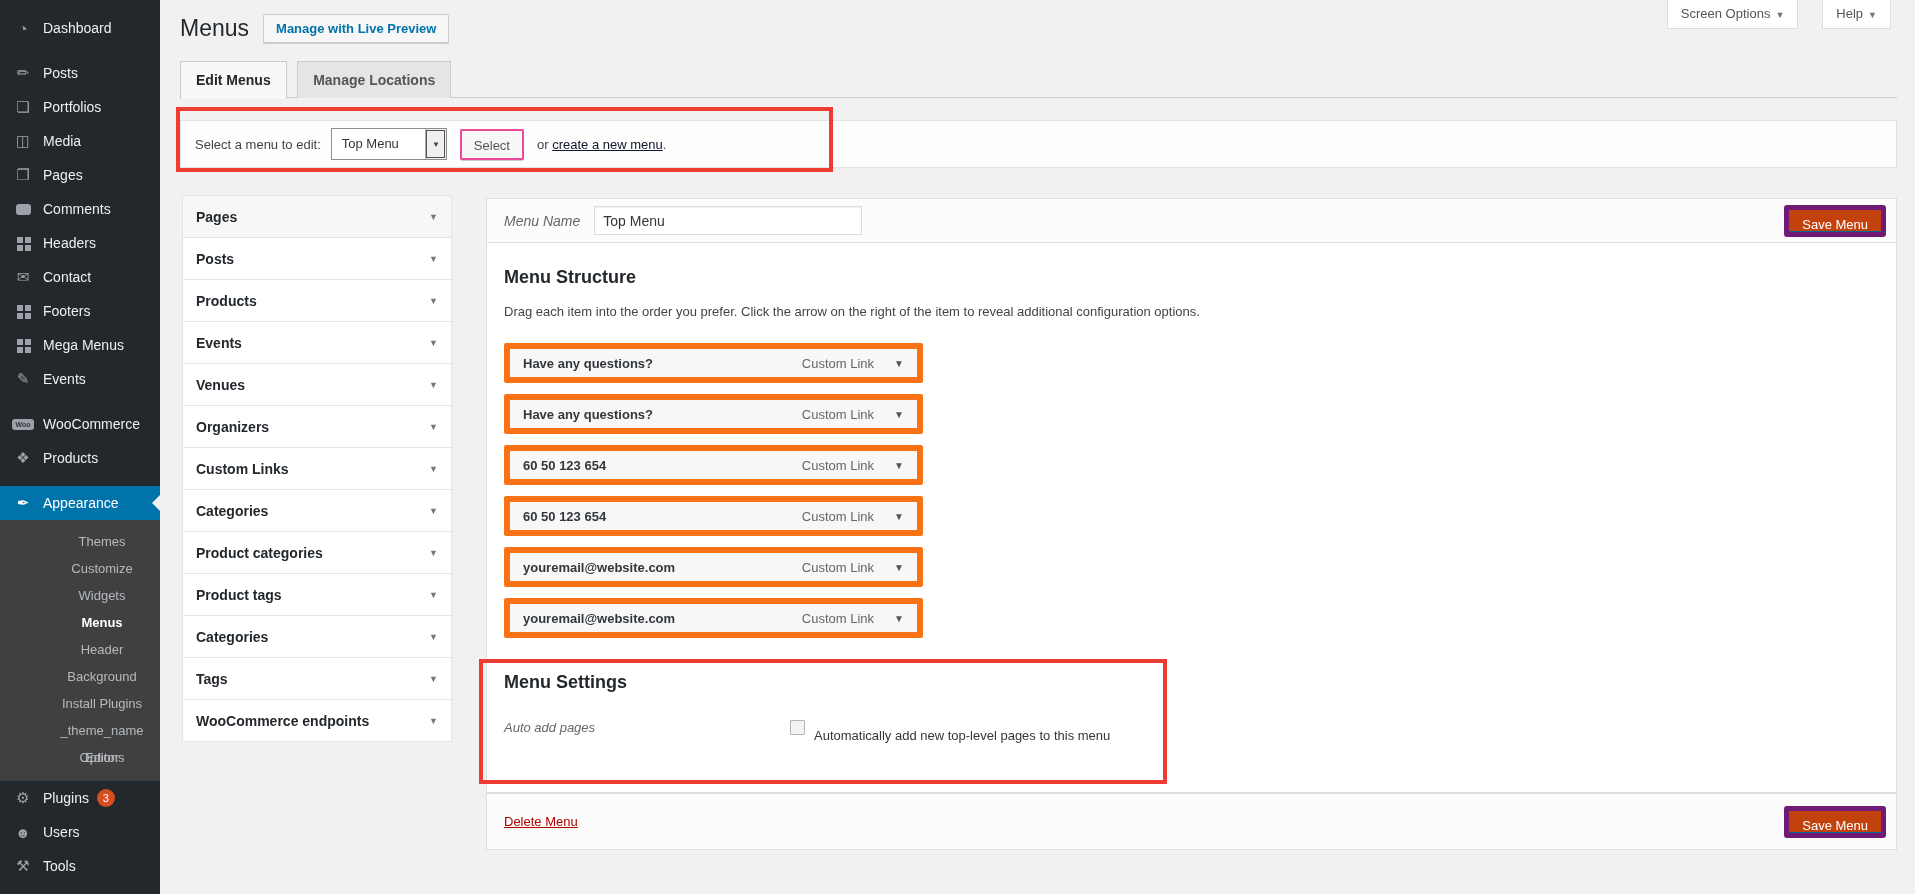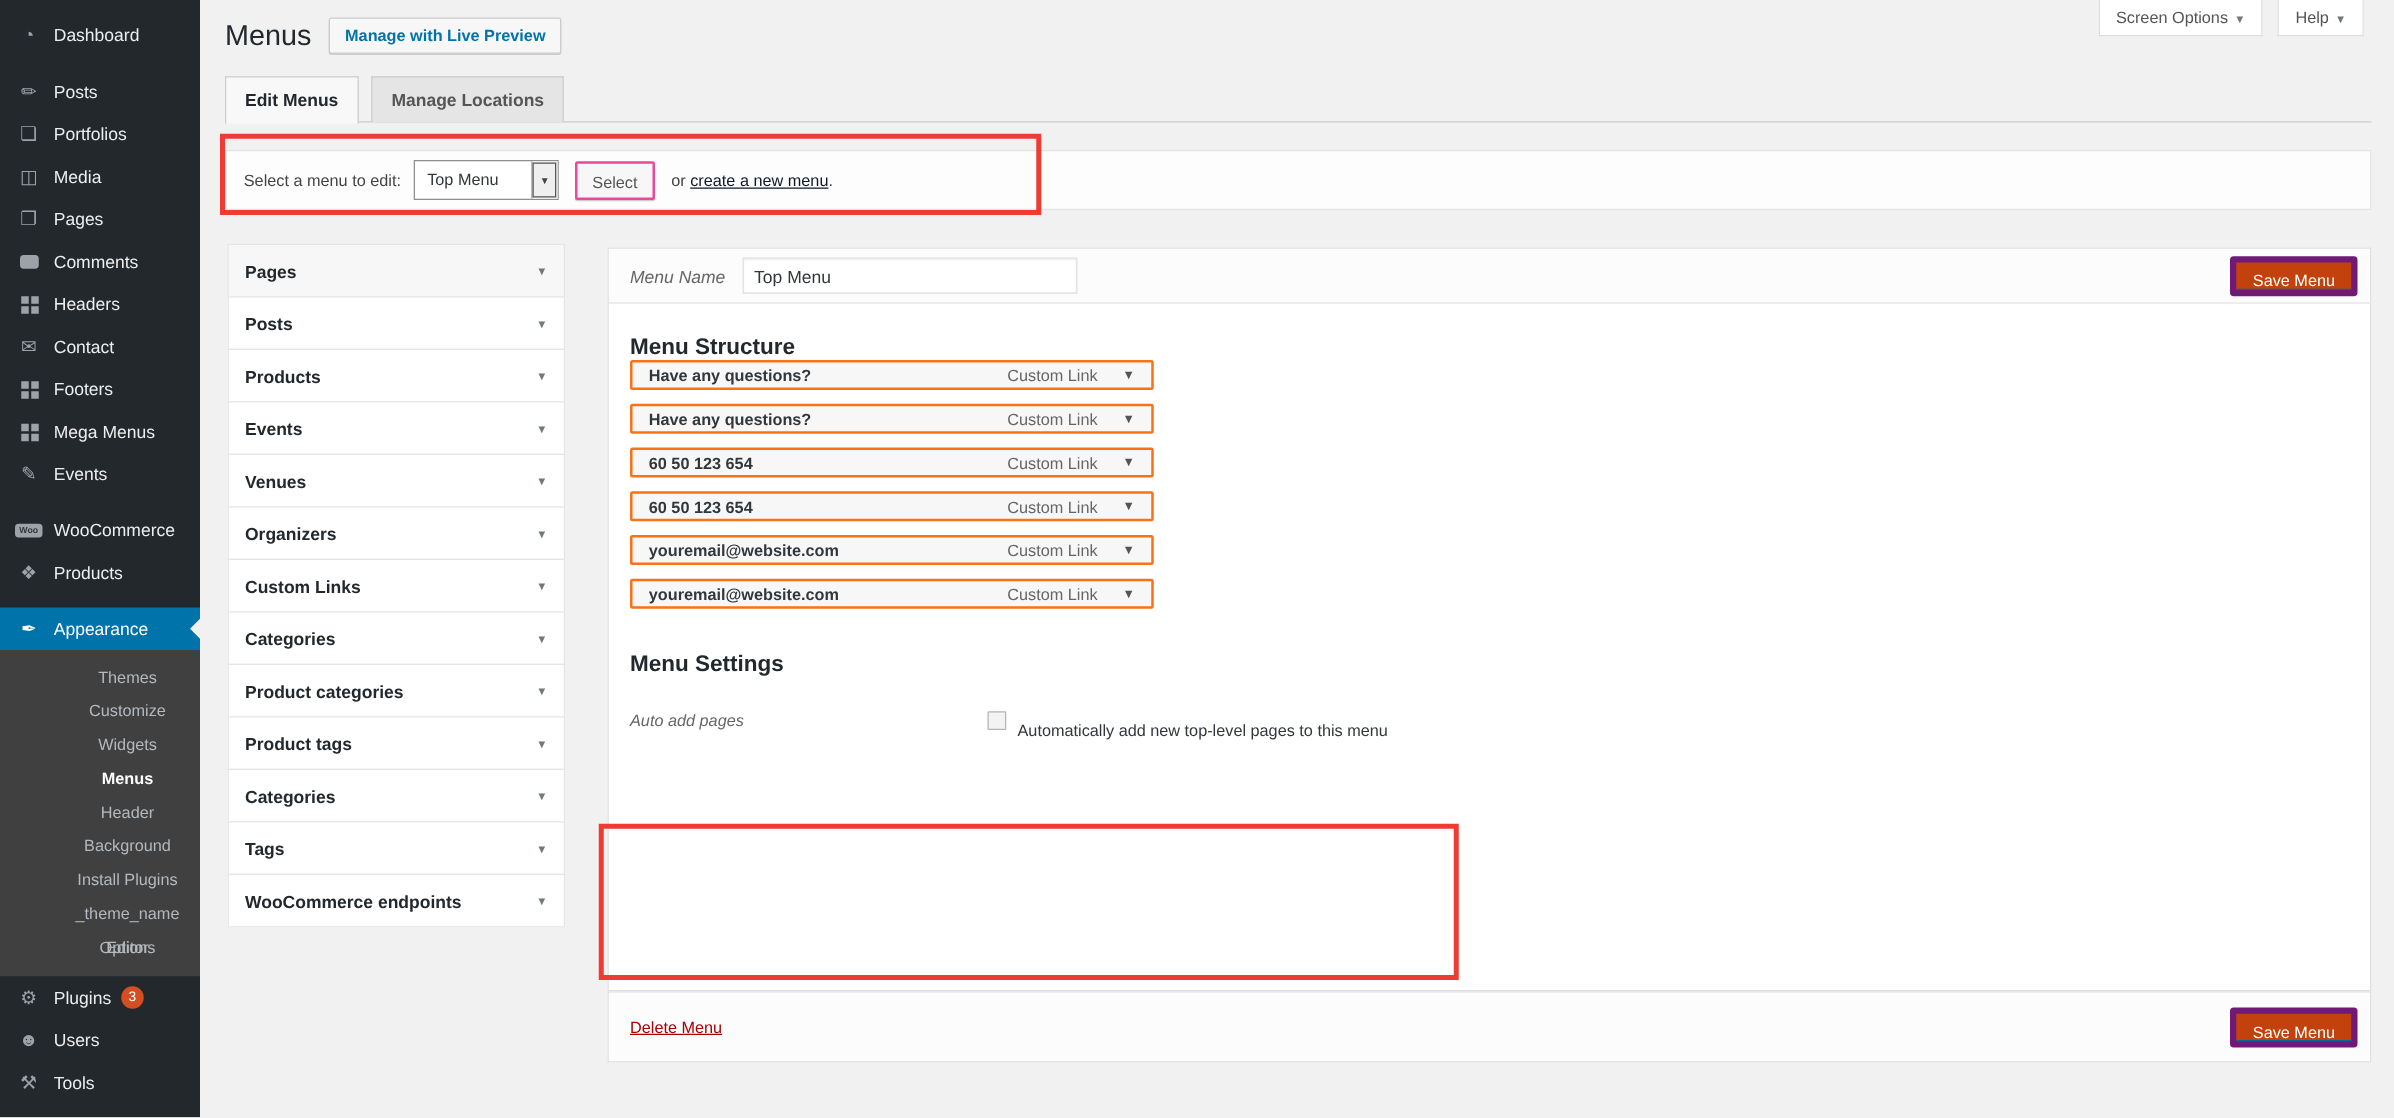--- a/index.html
+++ b/index.html
@@ -20,21 +20,21 @@
   .sb-sub-item.current { color:#fff; font-weight:bold; }
   .sb-badge { display:inline-block; margin-left:8px; background:#d54e21; color:#fff; border-radius:50%; min-width:18px; height:18px; line-height:18px; text-align:center; font-size:11px; }
   
   .grid-icon::before { content:''; display:block; width:6px; height:6px; background:#9ca2a7; box-shadow:8px 0 0 #9ca2a7, 0 8px 0 #9ca2a7, 8px 8px 0 #9ca2a7; margin:-7px 0 0 -7px; }
   .bubble-icon { position:relative; }
   .bubble-icon::before { content:''; display:block; width:15px; height:11px; background:#9ca2a7; border-radius:3px; }
   .bubble-icon::after { content:''; position:absolute; left:5px; bottom:-3px; border:4px solid transparent; border-top-color:#9ca2a7; border-left-width:2px; border-right-width:2px; }
   .woo-pill { display:inline-block; background:#9ca2a7; color:#32373c; border-radius:3px; font-size:7px; font-weight:bold; padding:2px 3px; line-height:1; }
 
   
-  .screen-meta { position:absolute; top:0; right:24px; display:flex; gap:12px; z-index:3; }
+  .screen-meta { position:absolute; top:0; right:24px; display:flex; gap:24px; z-index:3; }
   .meta-link { background:#fff; border:1px solid #ddd; border-top:none; padding:6px 13px 7px; font-size:13px; color:#555; cursor:pointer; }
   .meta-link .dd { font-size:9px; color:#72777c; margin-left:5px; }
 
   
   .page-head { position:absolute; left:180px; top:14px; display:flex; align-items:center; }
   .page-head h1 { font-size:23px; font-weight:400; color:#23282d; }
   .page-title-action { margin-left:14px; background:#f7f7f7; border:1px solid #ccc; border-radius:2px; color:#0073aa; font-size:13px; font-weight:bold; padding:6px 12px; cursor:pointer; box-shadow:0 1px 0 #ccc; }
 
   
   .nav-tabs { position:absolute; left:180px; top:61px; right:18px; height:37px; border-bottom:1px solid #ccc; }
@@ -66,21 +66,21 @@
   
   .editor { position:absolute; left:486px; top:198px; width:1411px; height:652px; display:flex; flex-direction:column; }
   .editor-header { height:45px; background:#fcfcfc; border:1px solid #dfdfdf; display:flex; align-items:center; padding:0 10px 0 17px; }
   .italic-label { font-style:italic; font-size:14px; color:#666; }
   .menu-name-input { width:268px; height:29px; border:1px solid #ddd; box-shadow:inset 0 1px 2px rgba(0,0,0,.07); padding:0 8px; font-size:14px; color:#32373c; margin-left:14px; background:#fff; font-family:inherit; }
   .button-primary { background:#c2410c; border:5px solid #701a75; box-shadow:inset 0 -1px 0 #006799; border-radius:3px; color:#fff; font-size:13px; height:32px; line-height:30px; padding:0 13px; cursor:pointer; }
   .header-save { margin-left:auto; }
   .editor-body { flex:1; background:#fff; border:1px solid #dfdfdf; border-top:none; padding:12px 17px; position:relative; }
   .section-title { font-size:18px; font-weight:bold; color:#23282d; margin-top:12px; }
   .structure-desc { font-size:13px; color:#444; margin:16px 0 24px; }
-  .menu-item { width:419px; height:24px; background:#f7f7f7; border:2px solid #f97316; border-radius:2px; margin-bottom:11px; display:flex; align-items:center; justify-content:space-between; padding:0 13px; cursor:move; }
+  .menu-item { width:419px; height:40px; background:#f7f7f7; border:6px solid #f97316; border-radius:2px; margin-bottom:11px; display:flex; align-items:center; justify-content:space-between; padding:0 13px; cursor:move; }
   .mi-label { font-size:13px; font-weight:bold; color:#32373c; }
   .mi-right { display:flex; align-items:center; gap:20px; }
   .mi-type { font-size:13px; color:#666;text-align:center; }
   .mi-arrow { font-size:10px; color:#555; cursor:pointer; }
   .settings-title { margin-top:34px; }
   .setting-row { display:flex; align-items:center; margin-top:19px; }
   .setting-label { width:286px; font-style:italic; font-size:13px; color:#666; }
   .checkbox { width:15px; height:15px; background:#f3f3f3; border:1px solid #b4b4b4; border-radius:1px; display:inline-block; cursor:pointer; flex:none; }
   .cb-text { font-size:13px; color:#32373c; margin-left:9px;margin-top:16px; }
   .editor-footer { height:57px; background:#fcfcfc; border:1px solid #dfdfdf; border-top:1px solid #dfdfdf; display:flex; align-items:center; justify-content:space-between; padding:0 10px 0 17px; }
@@ -268,20 +268,21 @@
 
   <section class="editor">
     <div class="editor-header">
       <span class="italic-label">Menu Name</span>
       <input class="menu-name-input" type="text" value="Top Menu" style="">
       <span class="button-primary header-save">Save Menu</span>
     </div>
 
     <div class="editor-body">
       <h2 class="section-title">Menu Structure</h2>
+      <p class="structure-desc">Drag each item into the order you prefer. Click the arrow on the right of the item to reveal additional configuration options.</p>
 
       <div class="menu-item">
         <span class="mi-label">Have any questions?</span>
         <span class="mi-right">
             <span class="mi-type">Custom Link</span>
             <span class="mi-arrow">▼</span>
           </span>
       </div>
       <div class="menu-item">
         <span class="mi-label">Have any questions?</span>

